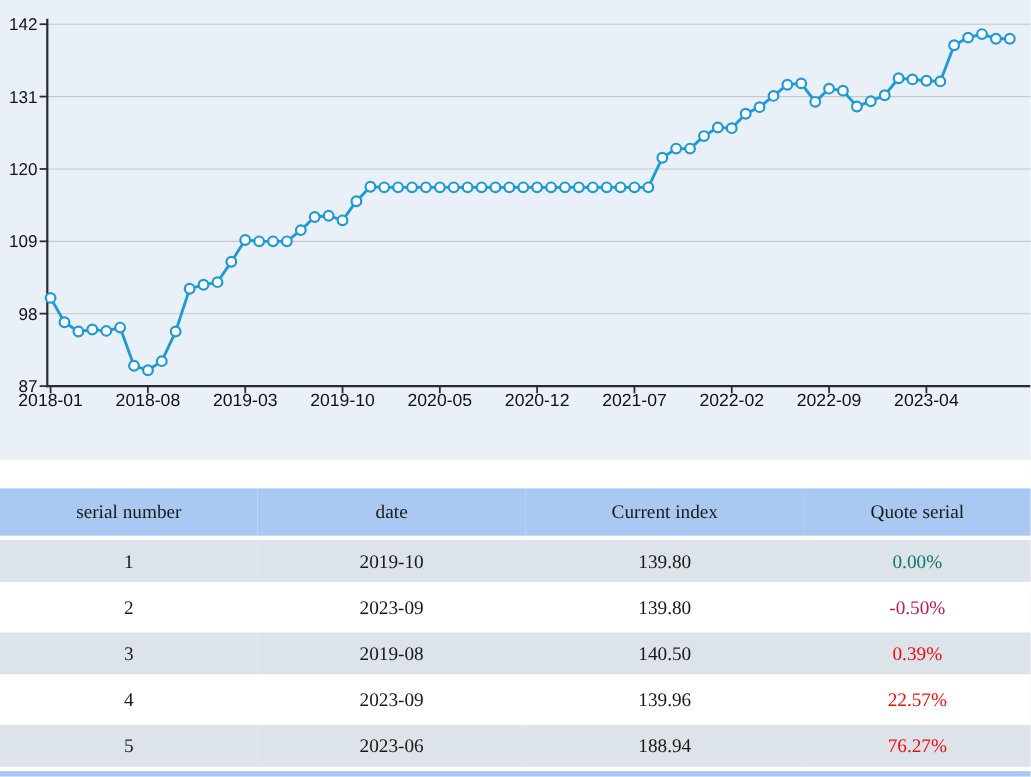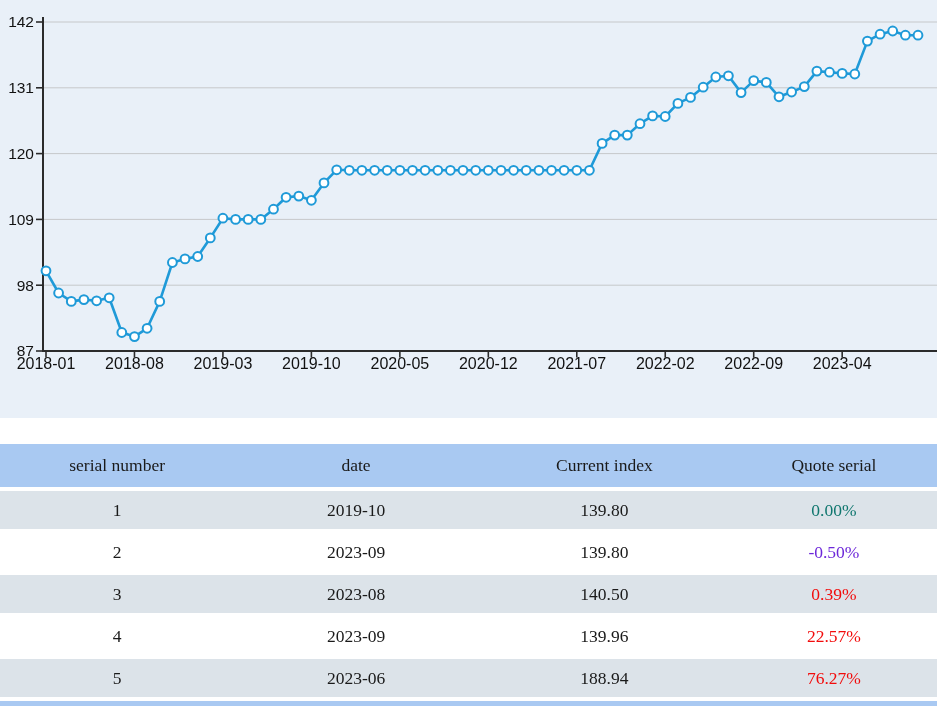--- a/index.html
+++ b/index.html
@@ -20,21 +20,21 @@
   }
   table.quote-table th{
     background:#a9c9f2;height:43px;font-weight:normal;
     text-align:center;padding:0;
   }
   table.quote-table td{
     height:38px;text-align:center;padding:0;background:#ffffff;
   }
   table.quote-table tr.alt td{background:#dce3e9;}
   td.change-up{color:#f20c0c;}
-  td.change-down{color:#6d28d9;}
+  td.change-down{color:#be185d;}
   td.change-flat{color:#0f766e;}
   .next-header-strip{
     width:937px;height:8px;background:#a9c9f2;
   }
 </style>
 </head>
 <body>
 
 <div class="chart-panel">
   <svg width="937" height="418" viewBox="0 0 937 418" xmlns="http://www.w3.org/2000/svg">
@@ -174,21 +174,21 @@
         <td class="change-flat">0.00%</td>
       </tr>
       <tr>
         <td>2</td>
         <td>2023-09</td>
         <td>139.80</td>
         <td class="change-down">-0.50%</td>
       </tr>
       <tr class="alt">
         <td>3</td>
-        <td>2023-08</td>
+        <td>2019-08</td>
         <td>140.50</td>
         <td class="change-up">0.39%</td>
       </tr>
       <tr>
         <td>4</td>
         <td>2023-09</td>
         <td>139.96</td>
         <td class="change-up">22.57%</td>
       </tr>
       <tr class="alt">

